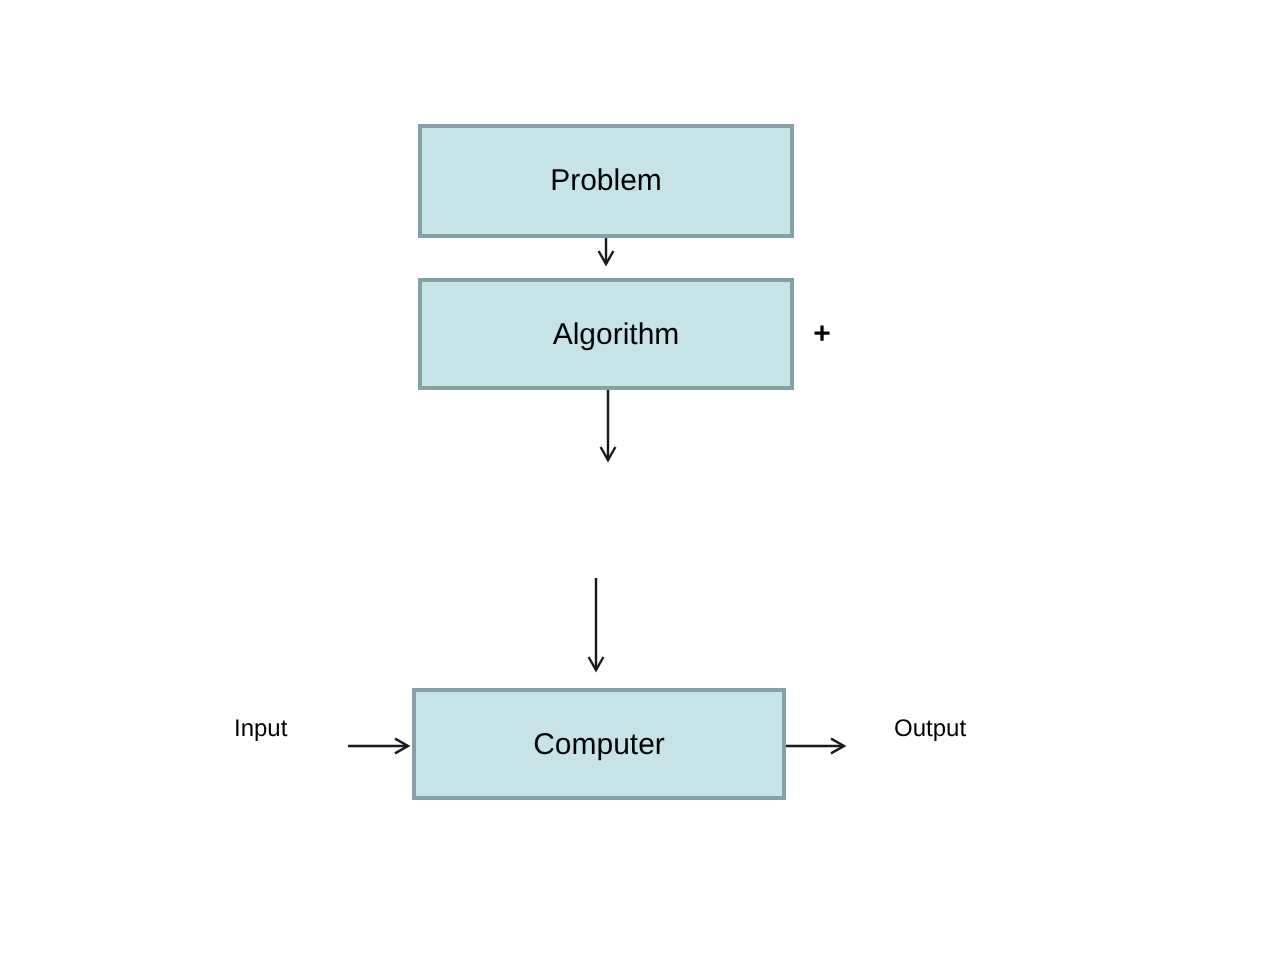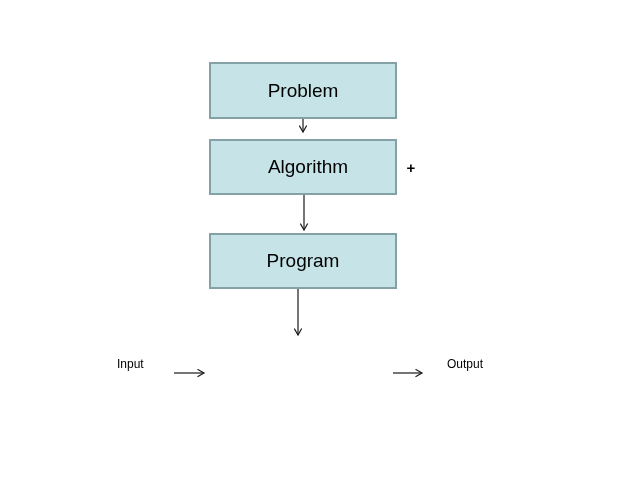--- a/index.html
+++ b/index.html
@@ -20,21 +20,21 @@
     color: var(--text-color);
     overflow: hidden;
   }
   .node {
     position: absolute;
     background: var(--box-fill);
     border: 2px solid var(--box-border);
     display: flex;
     align-items: center;
     justify-content: center;
-    font-size: 19px;
+    font-size: 15px;
     color: var(--text-color);
     text-align: center;
   }
   .node-problem       { left: 209px; top: 62px;  width: 188px; height: 57px; }
   .node-algorithm     { left: 209px; top: 139px; width: 188px; height: 56px; padding-left: 10px; }
   .node-datastructure { left: 428px; top: 138px; width: 188px; height: 56px; }
   .node-program       { left: 209px; top: 233px; width: 188px; height: 56px; }
   .node-computer      { left: 206px; top: 344px; width: 187px; height: 56px; }
   .plus-sign {
     position: absolute;
@@ -89,21 +89,21 @@
     <span>Problem</span>
   </div>
 
   <div class="node node-algorithm">
     <span>Algorithm</span>
   </div>
 
   <div class="plus-sign">+</div>
 
 
-  <div class="node node-program">
-    <span>Program</span>
+
+  <div class="node node-computer">
+    <span>Computer</span>
   </div>
-
 
   <div class="io-label io-input">Input</div>
   <div class="io-label io-output">Output</div>
 
 </div>
 
 </body></html>

